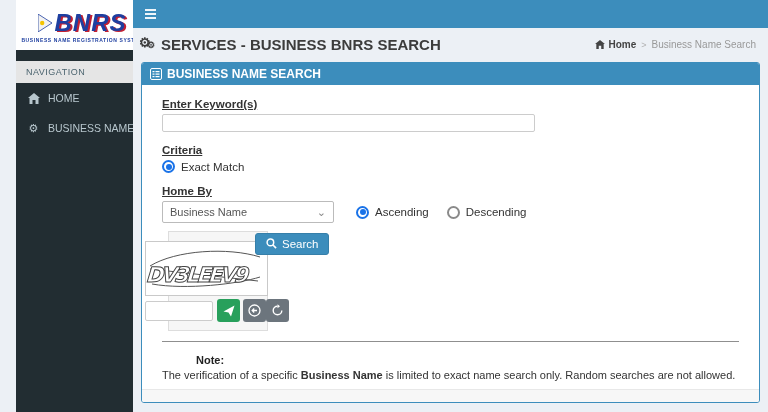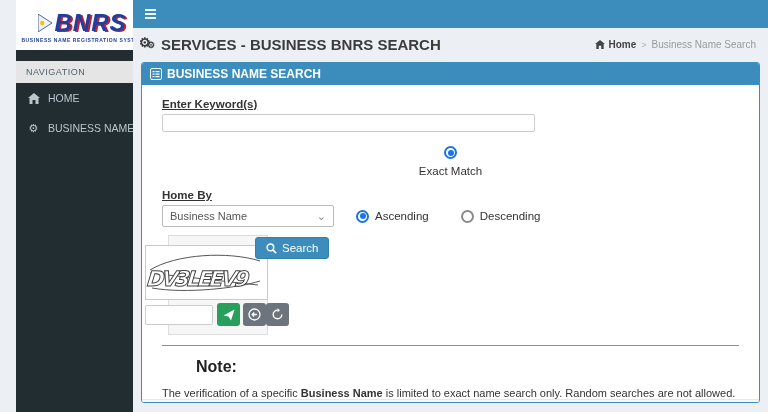--- a/index.html
+++ b/index.html
@@ -63,44 +63,44 @@
   .radio { width:13px; height:13px; border:2px solid #8a8a8a; border-radius:50%;
            background:#fff; position:relative; display:inline-block; cursor:pointer; flex:0 0 13px; }
   .radio.checked { border-color:#1a73e8; }
   .radio.checked::after { content:''; position:absolute; inset:1.5px; background:#1a73e8; border-radius:50%; }
 
   .sort-row { display:flex; align-items:center; margin-top:2px; }
   .sort-select { width:172px; height:22px; border:1px solid #bbb; border-radius:2px; background:#fff;
                  font-size:11px; color:#555; display:flex; align-items:center; justify-content:space-between;
                  padding:0 7px; cursor:pointer; }
   .sort-select .sel-chev { color:#888; font-size:11px; line-height:6px; }
-  .dir-group { display:flex; align-items:center; gap:32px; margin-left:22px; }
+  .dir-group { display:flex; align-items:center; gap:18px; margin-left:22px; }
   .dir-opt { display:flex; align-items:center; gap:6px; font-size:11.5px; color:#333; }
 
   .section-gap { height:12px; }
 
   
   .captcha-zone { position:relative; height:110px; margin-top:8px; }
   .captcha-frame { position:absolute; left:6px; top:0; width:100px; height:100px;
                    background:#f6f6f6; border:1px solid #ddd; }
   .captcha-img { position:absolute; left:-17px; top:10px; width:123px; height:55px;
                  background:#fff; border:1px solid #c9c9c9; }
   .search-btn { position:absolute; left:93px; top:2px; background:#3c8dbc; border:1px solid #367fa9;
                 color:#fff; font-size:11.5px; border-radius:3px; padding:4px 10px;
-                display:flex; align-items:center; gap:5px; cursor:pointer; }
+                display:flex; gap:5px; cursor:pointer; }
   .captcha-input { position:absolute; left:-17px; top:70px; width:68px; height:20px;
                    border:1px solid #ccc; border-radius:2px; font-size:11px; padding:0 4px; outline:none; }
   .cap-btn { position:absolute; top:68px; width:23px; height:23px; border:none; border-radius:3px;
              display:flex; align-items:center; justify-content:center; cursor:pointer; color:#fff; }
   .cap-btn.send { left:55px; background:#28a05c; }
   .cap-btn.audio { left:81px; background:#6c757d; }
   .cap-btn.reload { left:104px; background:#6c757d; }
 
   .divider { border:none; border-top:1px solid #8f8f8f; margin:0 0 12px 0; }
-  .note-title { font-size:16px; font-weight:700; color:#222; margin-bottom:11px;padding-left:34px; }
+  .note-title { font-size:11px; font-weight:700; color:#222; margin-bottom:3px;padding-left:34px; }
   .note-text { font-size:11px; color:#333; }
   .note-text b { font-weight:700; }
 
   svg { display:block; }
 </style>
 </head>
 <body>
 
 <aside class="sidebar">
   <div class="logo-box">
@@ -184,21 +184,22 @@
       <span>BUSINESS NAME SEARCH</span>
     </div>
 
     <div class="panel-body">
 
       <div class="form-label">Enter Keyword(s)</div>
       <input class="keyword-input" type="text" value="" style="">
 
       <div class="section-gap"></div>
 
-      <div class="radio-row" style="margin-top:2px;flex-direction:column;">
+      <div class="form-label">Criteria</div>
+      <div class="radio-row" style="margin-top:2px;">
         <span class="radio checked"></span>
         <span>Exact Match</span>
       </div>
 
       <div class="section-gap"></div>
 
       <div class="form-label">Home By</div>
       <div class="sort-row">
         <div class="sort-select">
           <span>Business Name</span>

